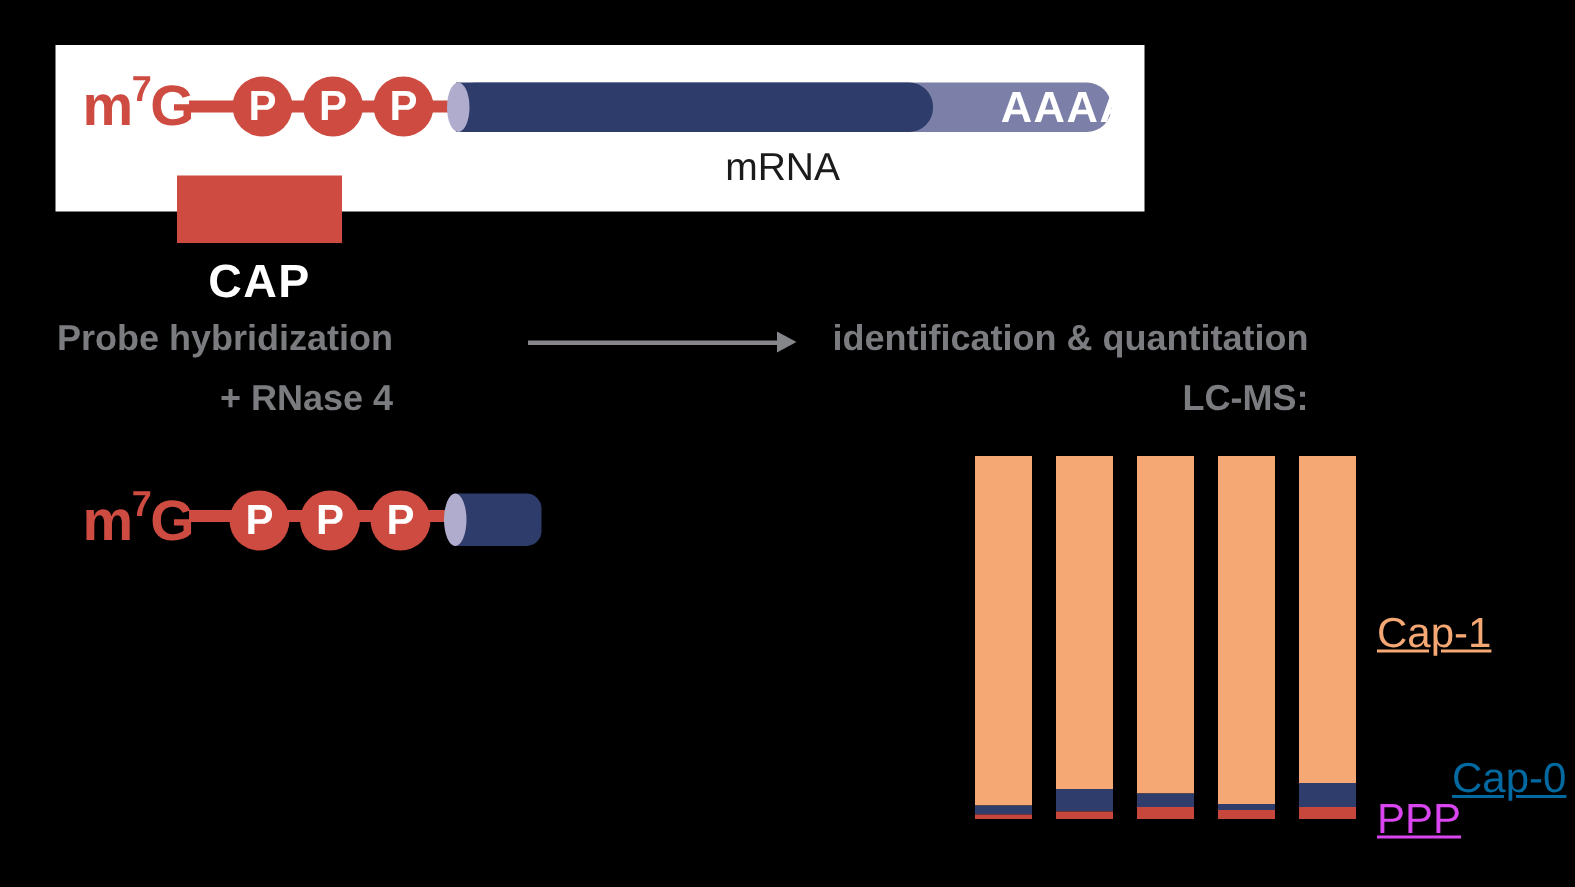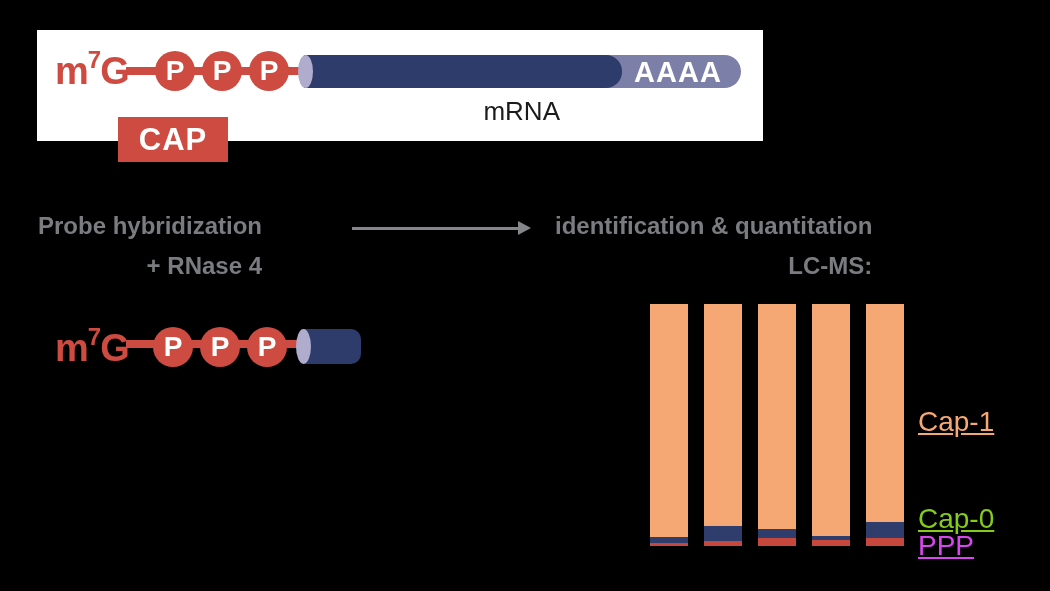--- a/index.html
+++ b/index.html
@@ -10,24 +10,24 @@
   
   .panel{left:37px;top:30px;width:726px;height:111px;background:#ffffff;}
   .m7g{font-weight:bold;font-size:38px;color:#cd4b40;letter-spacing:-1px;}
   .m7g sup{font-size:24px;position:relative;top:-2px;vertical-align:super;line-height:0;}
   .connector{height:8px;background:#cd4b40;}
   .pcircle{width:40px;height:40px;border-radius:50%;background:#cd4b40;color:#fff;
            font-weight:bold;font-size:28px;text-align:center;line-height:40px;}
   .cyl-base{left:300px;top:55px;width:441px;height:33px;background:#7c80a8;border-radius:17px;}
   .cyl-navy{left:304px;top:55px;width:318px;height:33px;background:#2e3c6b;border-radius:0 16px 16px 0;}
   .cyl-ellipse{width:15px;height:33px;background:#b0accd;border-radius:50%;}
-  .polya{left:622px;top:56px;width:112px;text-align:center;color:#fff;font-weight:bold;font-size:29px;letter-spacing:1px;}
+  .polya{left:622px;top:56px;width:112px;text-align:center;color:#fff;font-weight:bold;font-size:29px;letter-spacing:1px;padding-left:33px;}
   .mrna-label{left:400px;top:96px;width:160px;text-align:right;color:#1b1b1b;font-size:26px;}
   .capbox{left:118px;top:117px;width:110px;height:45px;background:#cd4b40;}
-  .capbox span{display:block;text-align:center;line-height:45px;color:#fff;font-weight:bold;font-size:31px;letter-spacing:1px;}
+  .capbox span{display:block;text-align:center;line-height:45px;color:#fff;font-weight:bold;font-size:31px;letter-spacing:1px;margin-top:48px;}
 
   
   .graytext{color:#7b7c80;font-weight:bold;font-size:24px;line-height:40px;white-space:nowrap;text-align:right;}
   .arrow-line{left:352px;top:227px;width:168px;height:3px;background:#85868a;}
   .arrow-head{left:518px;top:221px;width:0;height:0;border-left:13px solid #85868a;
               border-top:7px solid transparent;border-bottom:7px solid transparent;}
 
   
   .frag-cyl-navy{left:303px;top:329px;width:58px;height:35px;background:#2e3c6b;border-radius:0 10px 10px 0;}
   .frag-ellipse{left:296px;top:329px;}
@@ -109,16 +109,16 @@
         <div style="height: 6.05px; background: rgb(199, 71, 60);"></div>
       </div>
       <div class="bar">
         <div style="height: 217.8px; background: rgb(245, 168, 115);"></div>
         <div style="height: 15.972px; background: rgb(46, 61, 108);"></div>
         <div style="height: 8.228px; background: rgb(199, 71, 60);"></div>
       </div>
     </div>
 
   <div class="abs legend" style="left: 918px; top: 406px; color: rgb(245, 168, 115);">Cap-1</div>
-  <div class="abs legend" style="left: 918px; top: 503px; color: #84cc16;">Cap-0</div>
+  <div class="abs legend" style="left: 968px; top: 503px; color: #0369a1;">Cap-0</div>
   <div class="abs legend" style="left: 918px; top: 530px; color: #d946ef;">PPP</div>
 
 </div>
 
 </body></html>

